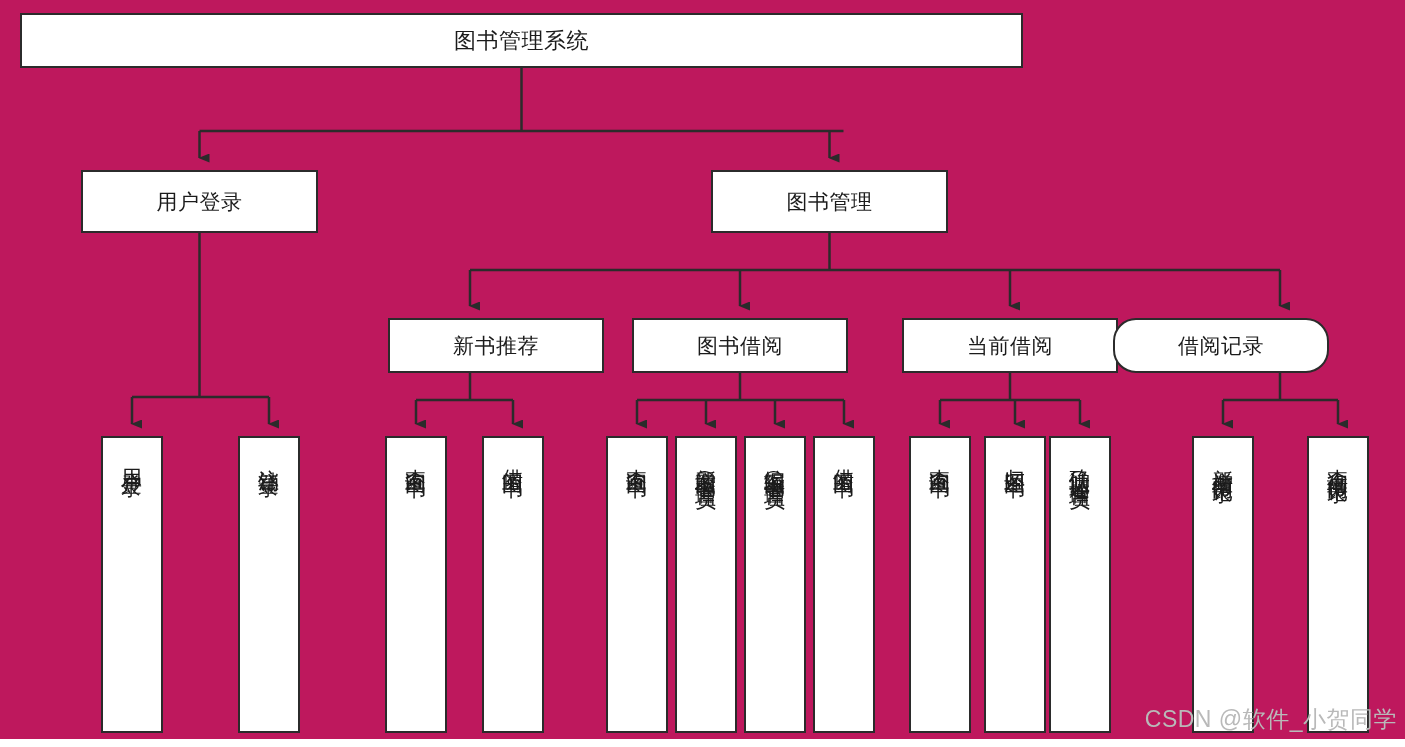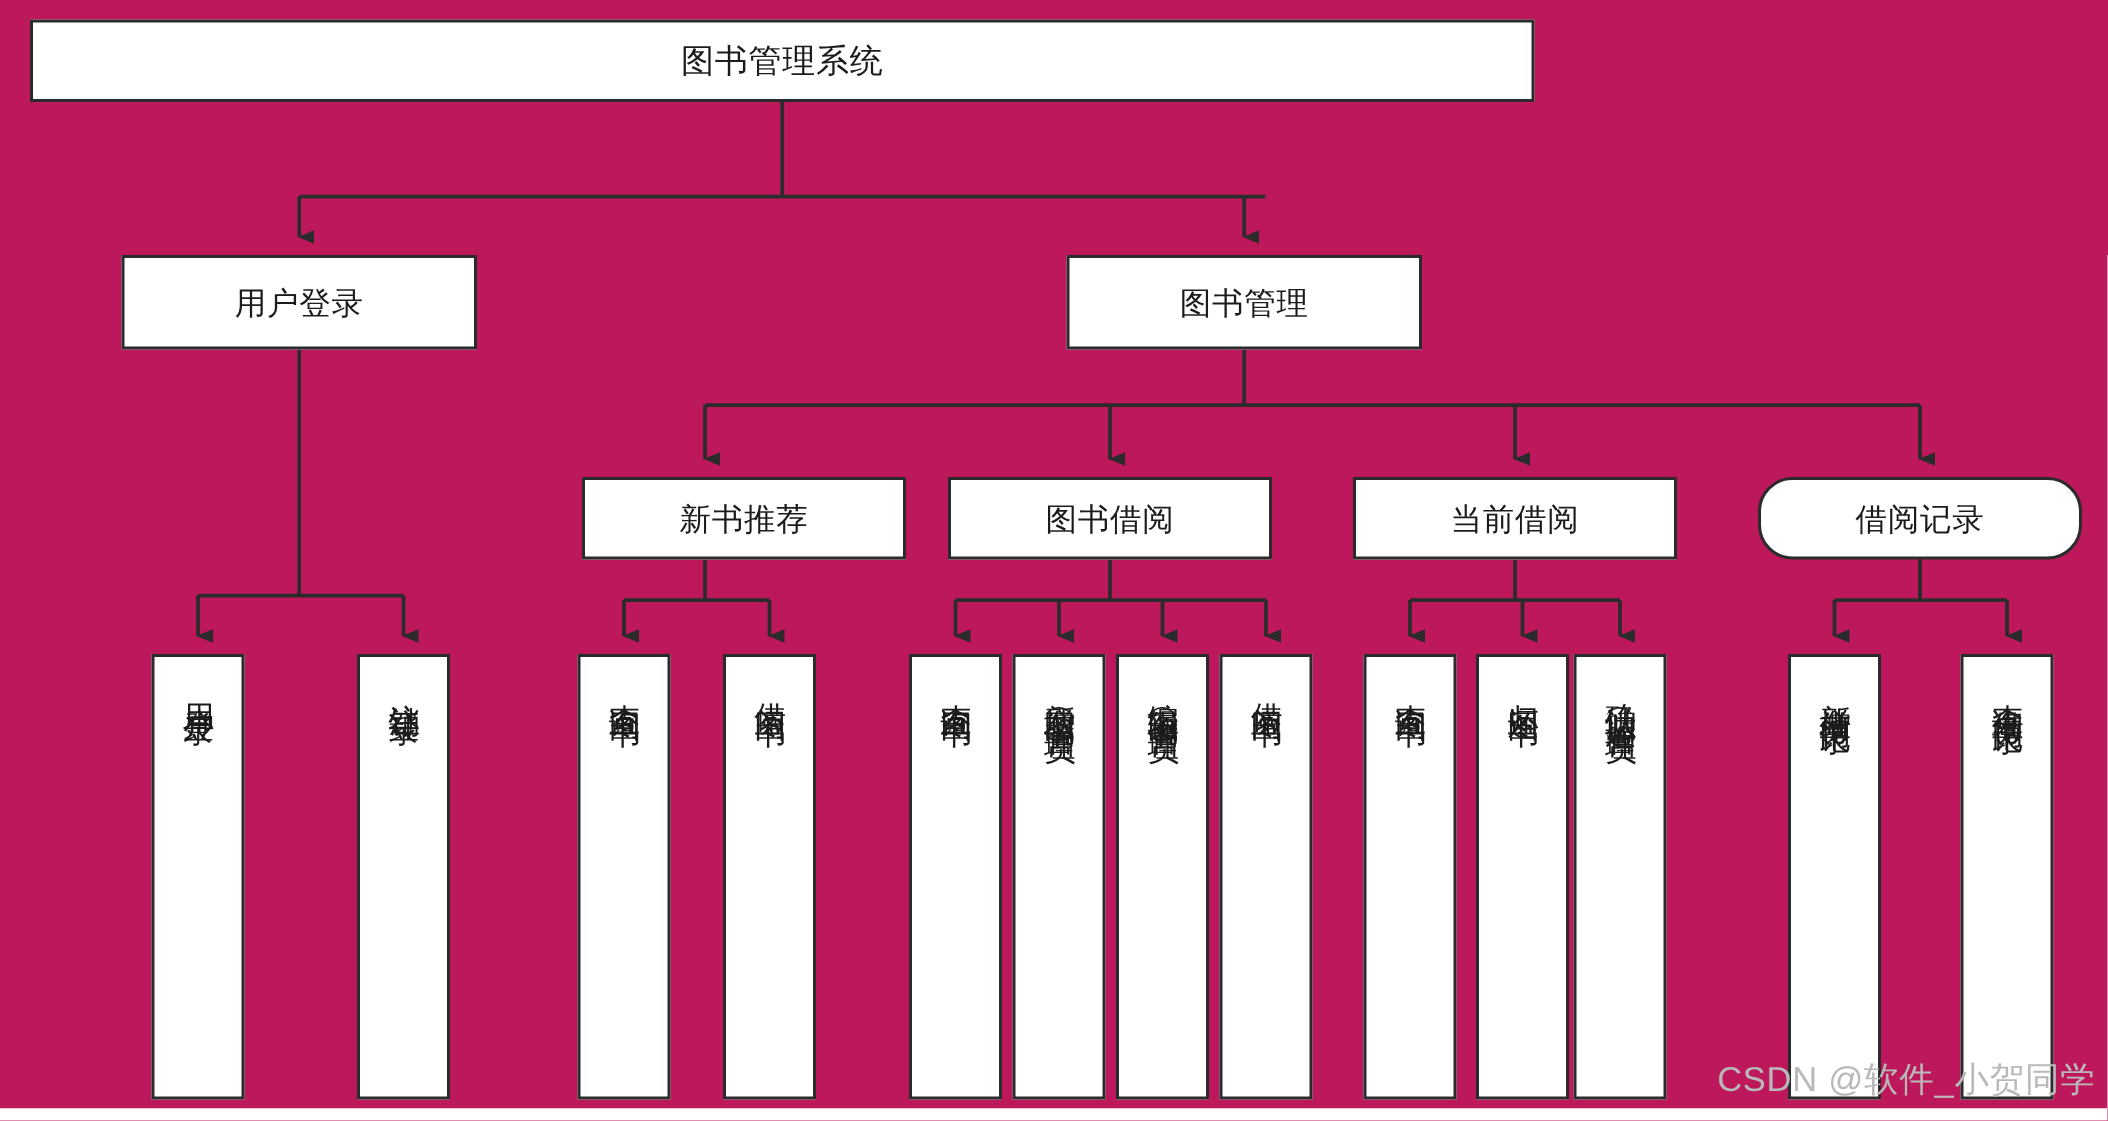--- a/index.html
+++ b/index.html
@@ -131,21 +131,21 @@
 
   <div class="node horiz" style="left:362px; top:318px; width:216px; height:55px;margin-left:26px;">
     <span>新书推荐</span>
   </div>
   <div class="node horiz" style="left:632px; top:318px; width:216px; height:55px;">
     <span>图书借阅</span>
   </div>
   <div class="node horiz" style="left:902px; top:318px; width:216px; height:55px;">
     <span>当前借阅</span>
   </div>
-  <div class="node horiz" style="left:1172px; top:318px; width:216px; height:55px;border-radius:23px;">
+  <div class="node horiz" style="left:1113px; top:318px; width:216px; height:55px;border-radius:23px;">
     <span>借阅记录</span>
   </div>
 
   <div class="node vert" style="left:101px; top:436px; width:62px; height:297px;">
     <span class="vtext">用户登录</span>
   </div>
   <div class="node vert" style="left:238px; top:436px; width:62px; height:297px;">
     <span class="vtext">注销登录</span>
   </div>
 

